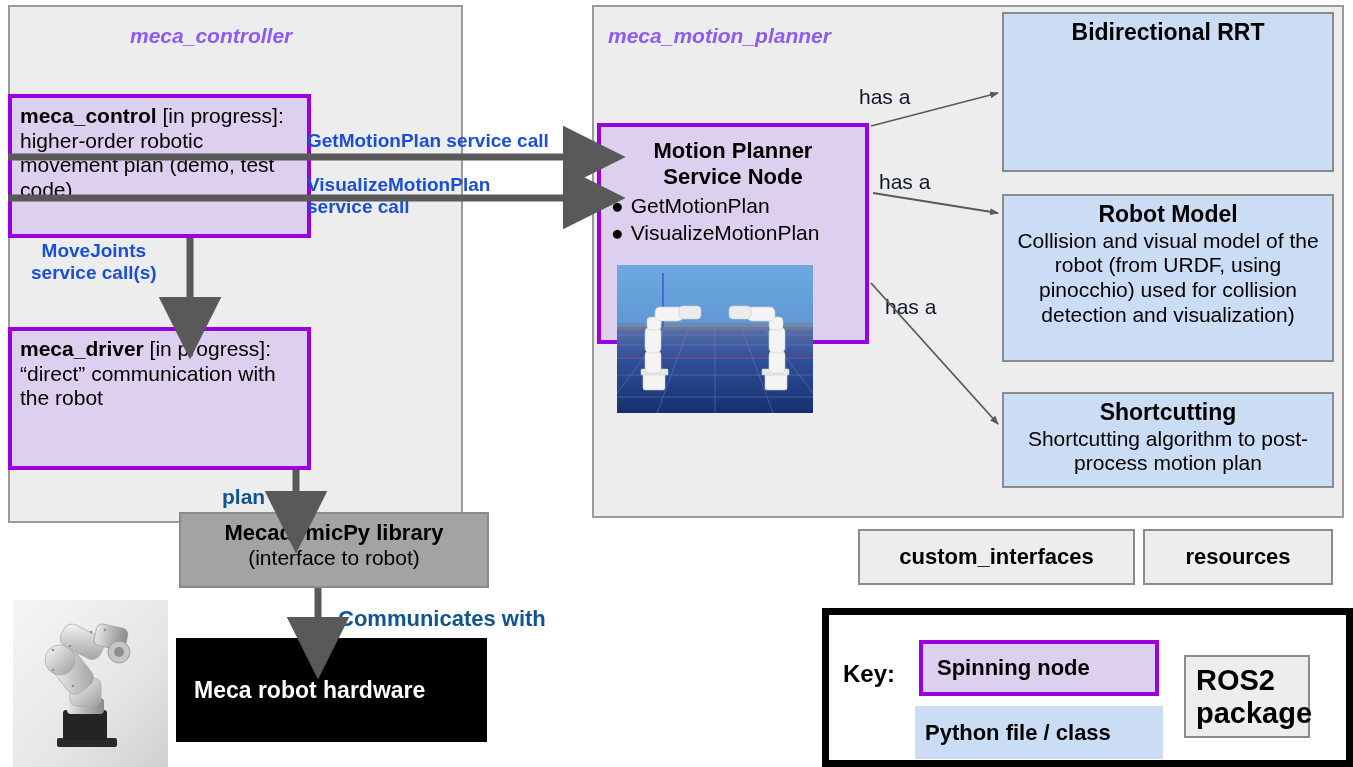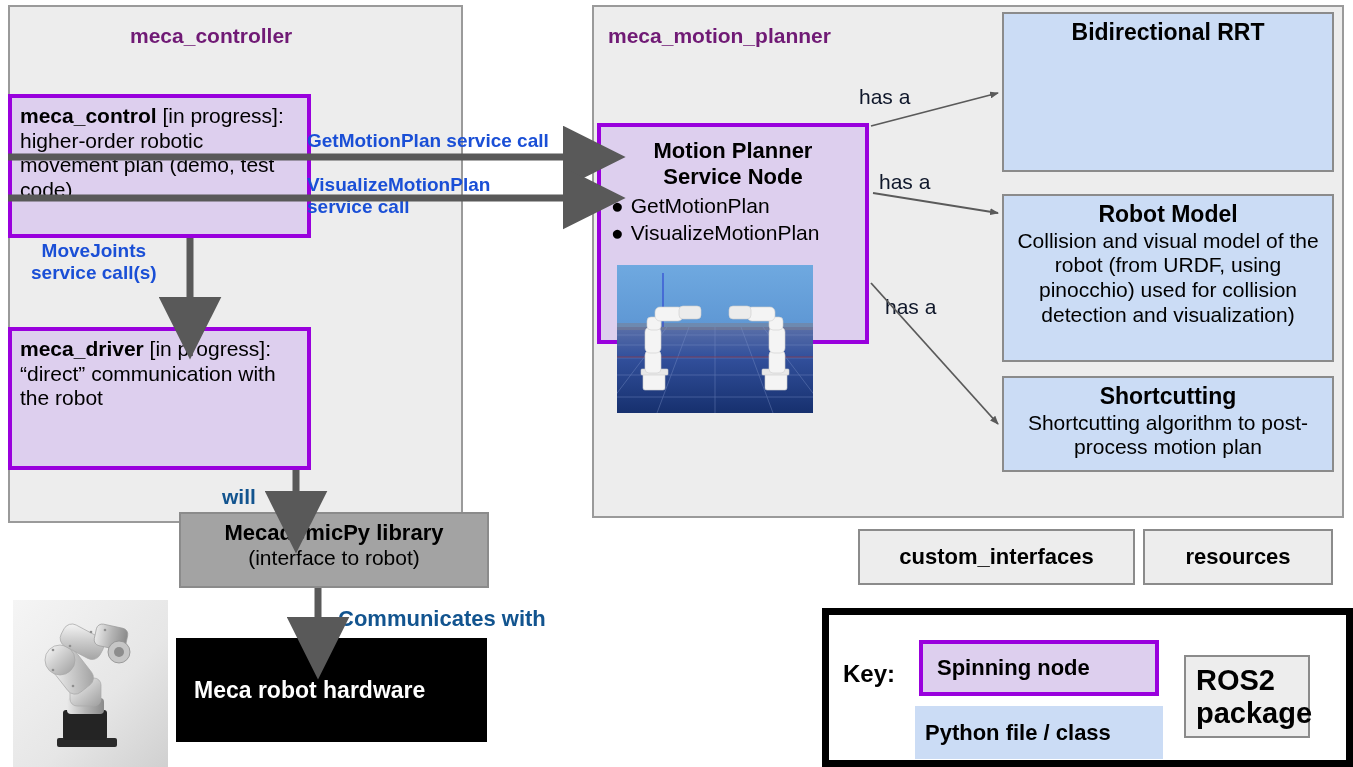--- a/index.html
+++ b/index.html
@@ -22,23 +22,24 @@
   
   .pkg {
     position: absolute;
     background: #ededed;
     border: 2px solid #9a9a9a;
     box-sizing: border-box;
   }
   .pkg-title {
     position: absolute;
     font-weight: bold;
-    color: #701a75;
+    color: #8b5cf6;
     font-size: 21px;
     white-space: nowrap;
+    font-style: italic;
   }
 
   
   .node-box {
     position: absolute;
     background: #ddcfee;
     border: 4px solid #9900dd;
     box-sizing: border-box;
     color: #000;
   }
@@ -282,21 +283,21 @@
 
   <div class="class-box" style="left:1002px; top:12px; width:332px; height:160px;">
     <span class="ctitle">Bidirectional RRT</span>
   </div>
 
   <div class="class-box" style="left:1002px; top:194px; width:332px; height:168px;">
     <span class="ctitle">Robot Model</span>
     <span class="cdesc">Collision and visual model of the robot (from URDF, using pinocchio) used for collision detection and visualization)</span>
   </div>
 
-  <div class="class-box" style="left:1002px; top:376px; width:332px; height:96px;">
+  <div class="class-box" style="left:1002px; top:392px; width:332px; height:96px;">
     <span class="ctitle">Shortcutting</span>
     <span class="cdesc">Shortcutting algorithm to post-process motion plan</span>
   </div>
 
   <div class="lib-box" style="left:179px; top:512px; width:310px; height:76px;">
     <span class="ltitle">MecademicPy library</span>
     <span class="ldesc">(interface to robot)</span>
   </div>
 
   <div class="hw-box" style="left:176px; top:638px; width:311px; height:104px;">
@@ -359,21 +360,21 @@
   <div class="chip" style="left:1143px; top:529px; width:190px; height:56px;">resources</div>
 
   <div class="edge-label lbl-bright" style="left:307px; top:130px;">GetMotionPlan service call</div>
 
   <div class="edge-label lbl-bright" style="left:307px; top:174px;">VisualizeMotionPlan
 service call</div>
 
   <div class="edge-label lbl-bright" style="left:31px; top:240px; text-align:center;">MoveJoints
 service call(s)</div>
 
-  <div class="edge-label lbl-navy" style="left:222px; top:485px; font-size:21px;">will</div>
+  <div class="edge-label lbl-navy" style="left:222px; top:485px; font-size:21px;">plan</div>
 
   <div class="edge-label lbl-navy" style="left:338px; top:606px; font-size:22px;">Communicates with</div>
 
   <div class="edge-label lbl-plain" style="left:859px; top:85px;">has a</div>
   <div class="edge-label lbl-plain" style="left:879px; top:170px;">has a</div>
   <div class="edge-label lbl-plain" style="left:885px; top:295px;">has a</div>
 
   <svg id="arrows">
     <defs>
       <marker id="fatHead" markerWidth="9" markerHeight="9" refX="2.2" refY="4.5" orient="auto" markerUnits="strokeWidth">

